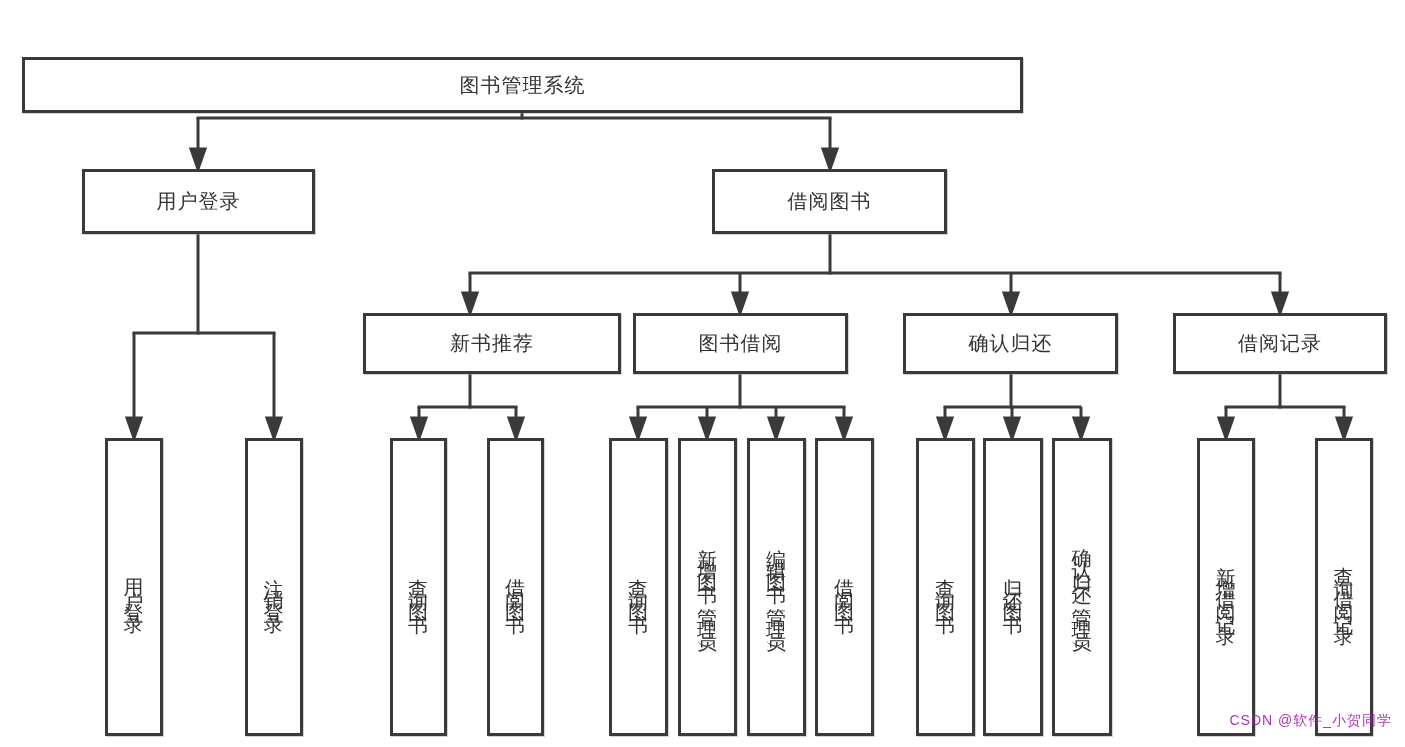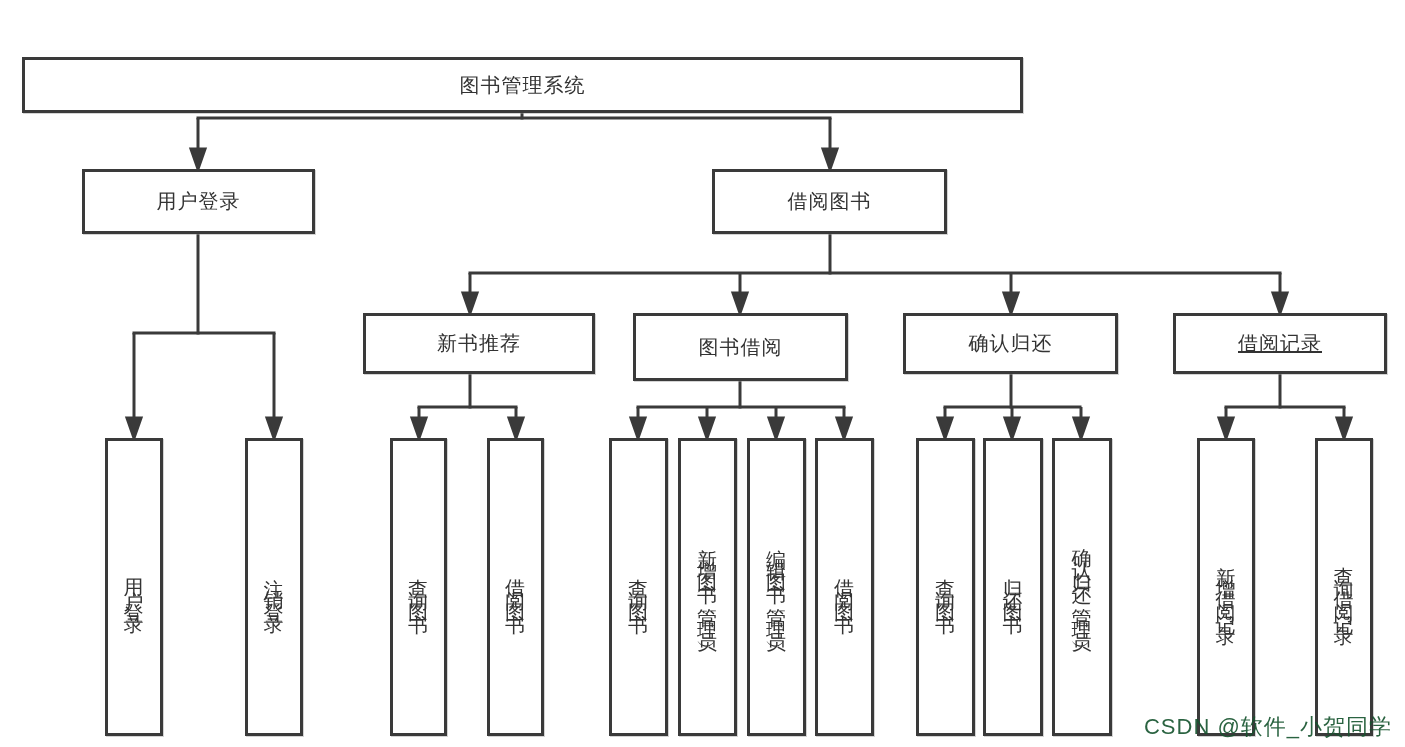--- a/index.html
+++ b/index.html
@@ -31,22 +31,22 @@
     writing-mode: vertical-rl;
     text-orientation: mixed;
     letter-spacing: 12px;
     line-height: 1.1;
     white-space: nowrap;
   }
   .watermark {
     position: absolute;
     right: 13px;
     top: 712px;
-    font-size: 22px;
-    color: #14532d;
+    font-size: 14px;
+    color: #a21caf;
     letter-spacing: 1px;
     opacity: 0.9;
     z-index: 5;
   }
 </style>
 </head>
 <body>
 
 <div class="stage">
 
@@ -112,24 +112,24 @@
       <line x1="1344" y1="407" x2="1344" y2="421"></line>
       <polygon points="1337,418 1351,418 1344,438"></polygon>
     </g>
   </svg>
 
   <div class="node" style="left:22px; top:13px; width:1001px; height:56px;margin-top:44px;">图书管理系统</div>
 
   <div class="node" style="left:82px; top:169px; width:233px; height:65px;">用户登录</div>
   <div class="node" style="left:712px; top:169px; width:235px; height:65px;">借阅图书</div>
 
-  <div class="node" style="left:363px; top:313px; width:232px; height:61px;">新书推荐</div>
-  <div class="node" style="left:633px; top:313px; width:215px; height:68px;">图书借阅</div>
+  <div class="node" style="left:363px; top:313px; width:258px; height:61px;">新书推荐</div>
+  <div class="node" style="left:633px; top:313px; width:215px; height:61px;">图书借阅</div>
   <div class="node" style="left:903px; top:313px; width:215px; height:61px;">确认归还</div>
-  <div class="node" style="left:1173px; top:313px; width:214px; height:61px;text-decoration:underline;">借阅记录</div>
+  <div class="node" style="left:1173px; top:313px; width:214px; height:61px;">借阅记录</div>
 
   <div class="node vnode" style="left:105px; top:438px; width:58px; height:298px;">
     <span class="vtext">用户登录</span>
   </div>
   <div class="node vnode" style="left:245px; top:438px; width:58px; height:298px;">
     <span class="vtext">注销登录</span>
   </div>
 
   <div class="node vnode" style="left:390px; top:438px; width:57px; height:298px;">
     <span class="vtext">查询图书</span>

